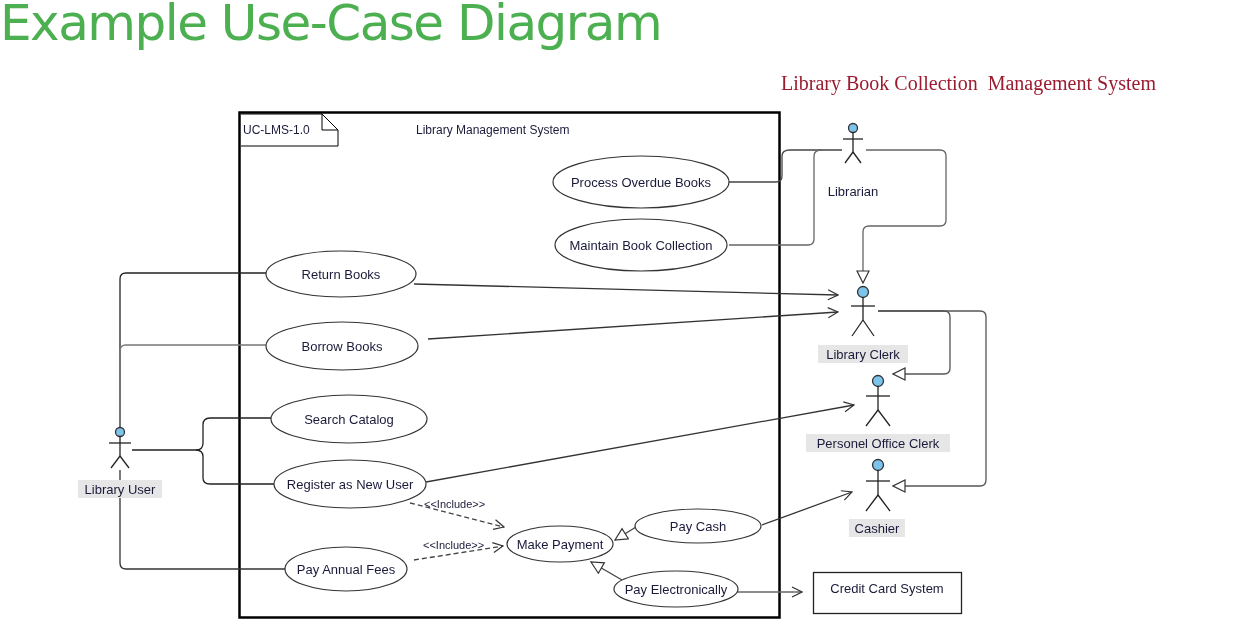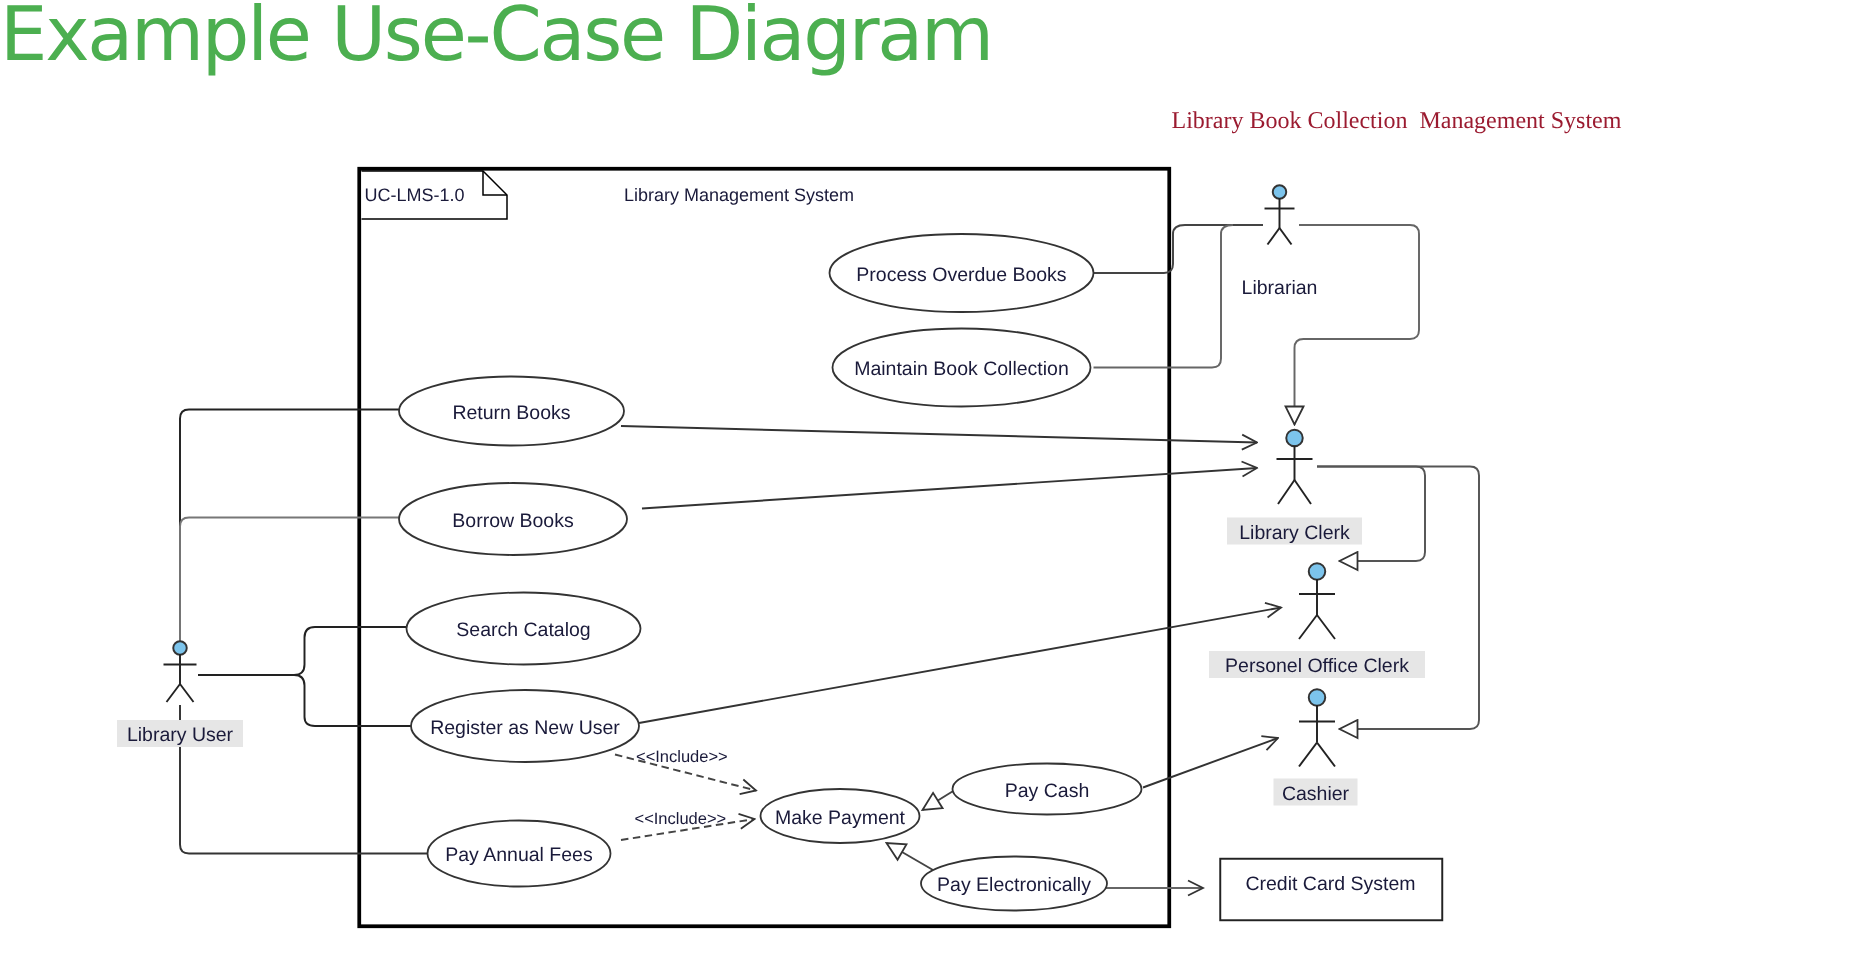--- a/index.html
+++ b/index.html
@@ -6,21 +6,21 @@
     body { width: 1234px; height: 638px; position: relative; overflow: hidden; }
     .title {
       position: absolute; left: 0px; top: -6px;
       font-family: "DejaVu Sans", sans-serif;
       font-size: 50px; color: #4caf50; letter-spacing: -1.5px;
       white-space: nowrap; font-weight: normal;
     }
     .subtitle {
       position: absolute; left: 781px; top: 72px;
       font-family: "Liberation Serif", serif;
-      font-size: 16px; color: #9b1b30; white-space: pre;
+      font-size: 20px; color: #9b1b30; white-space: pre;
     }
     svg { position: absolute; left: 0; top: 0; }
     svg text { font-family: "Liberation Sans", sans-serif; fill: #1a1a3a; }
   </style>
 </head>
 <body>
 
 <div class="title">Example Use-Case Diagram</div>
 <div class="subtitle">Library Book Collection  Management System</div>
 

